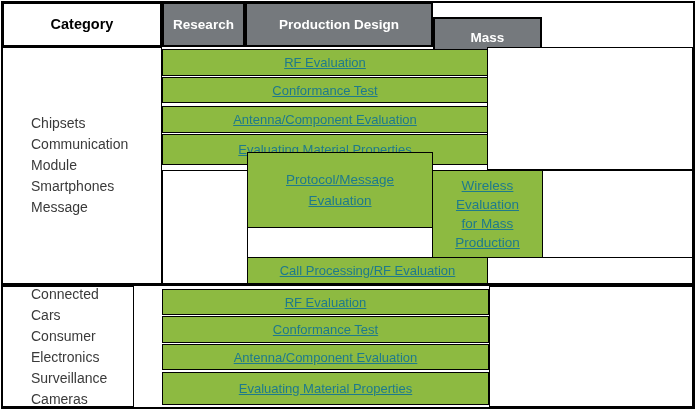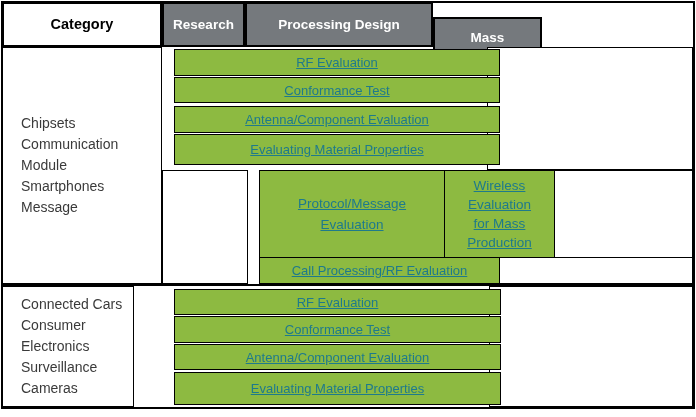--- a/index.html
+++ b/index.html
@@ -11,44 +11,44 @@
   .hcell{
     position:absolute;box-sizing:border-box;border:2px solid var(--border-black,#000);
     display:flex;align-items:center;justify-content:center;text-align:center;
     font-weight:bold;font-size:13.5px;line-height:17px;color:#fff;
   }
   .hcell.gray{background:var(--phase-gray,#75797d);}
   .hcell.purple{background:var(--phase-purple,#47325a);}
   .hcell.cat{background:#fff;color:#000;font-size:14.5px;}
   .green{
     background:var(--cell-green,#8dba41);
-    display:flex;align-items:center;justify-content:center;text-align:center;margin-left:12px;
+    display:flex;align-items:center;justify-content:center;text-align:center;
   }
   .lnk{
     color:var(--link-teal,#1e7a8c);text-decoration:underline;cursor:pointer;
     font-size:13px;line-height:17px;
   }
   .tall .lnk{font-size:13.5px;line-height:21px;}
   .wireless .lnk{line-height:19px;}
   .catcell{
     display:flex;flex-direction:column;justify-content:center;align-items:flex-start;
-    padding-left:18px;padding-right:8px;
+    padding-left:28px;padding-right:8px;
     font-size:14px;line-height:21px;color:var(--category-text,#3a3a3a);
   }
   .divider{position:absolute;background:var(--border-black,#000);}
   #frame{position:absolute;box-sizing:border-box;border:2px solid var(--border-black,#000);pointer-events:none;background:transparent;}
 </style>
 </head>
 <body>
 
 <div id="stage">
 
   <div class="hcell cat" style="left:2px;top:2px;width:160px;height:45px">Category</div>
   <div class="hcell gray" style="left:162px;top:2px;width:83px;height:45px">Research</div>
-  <div class="hcell gray" style="left:245px;top:2px;width:188px;height:45px">Processing Design</div>
+  <div class="hcell gray" style="left:245px;top:2px;width:188px;height:45px">Production Design</div>
   <div class="hcell gray" style="left:433px;top:17px;width:109px;height:57px">Mass Production</div>
 
   <div class="cell catcell" style="left:2px;top:47px;width:160px;height:237px">
     <div>Chipsets</div>
     <div>Communication Module</div>
     <div>Smartphones</div>
     <div>Message</div>
   </div>
 
   <div class="cell" style="left:487px;top:47px;width:206px;height:123px"></div>
@@ -61,21 +61,21 @@
   </div>
   <div class="cell green" style="left:162px;top:77px;width:326px;height:26px">
     <span class="lnk">Conformance Test</span>
   </div>
   <div class="cell green" style="left:162px;top:106px;width:326px;height:27px">
     <span class="lnk">Antenna/Component Evaluation</span>
   </div>
   <div class="cell green" style="left:162px;top:134px;width:326px;height:31px">
     <span class="lnk">Evaluating Material Properties</span>
   </div>
-  <div class="cell green tall" style="left:247px;top:170px;width:186px;height:88px;padding:0 24px">
+  <div class="cell green tall" style="left:247px;top:152px;width:186px;height:76px;padding:0 24px">
     <span class="lnk">Protocol/Message Evaluation</span>
   </div>
   <div class="cell green tall wireless" style="left:432px;top:170px;width:111px;height:88px;padding:0 20px">
     <span class="lnk">Wireless Evaluation for Mass Production</span>
   </div>
   <div class="cell green" style="left:247px;top:257px;width:241px;height:27px">
     <span class="lnk">Call Processing/RF Evaluation</span>
   </div>
 
   <div class="divider" style="left:2px;top:284px;width:692px;height:2px"></div>

